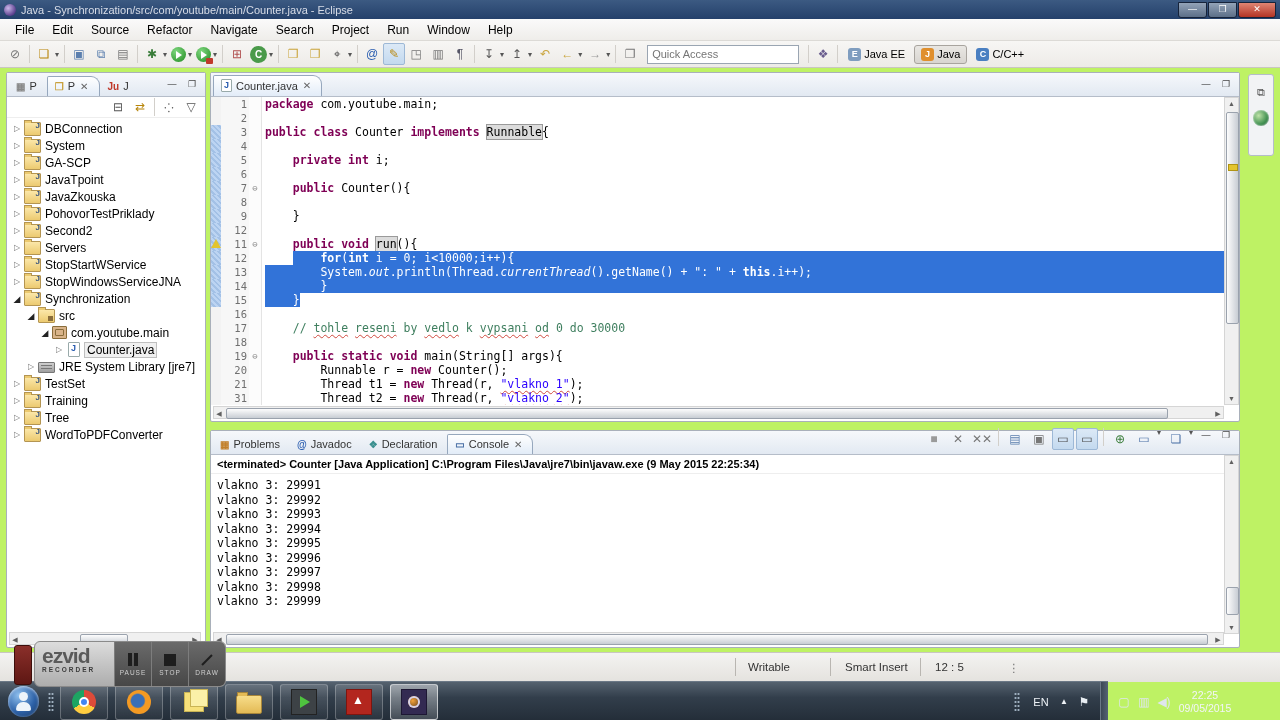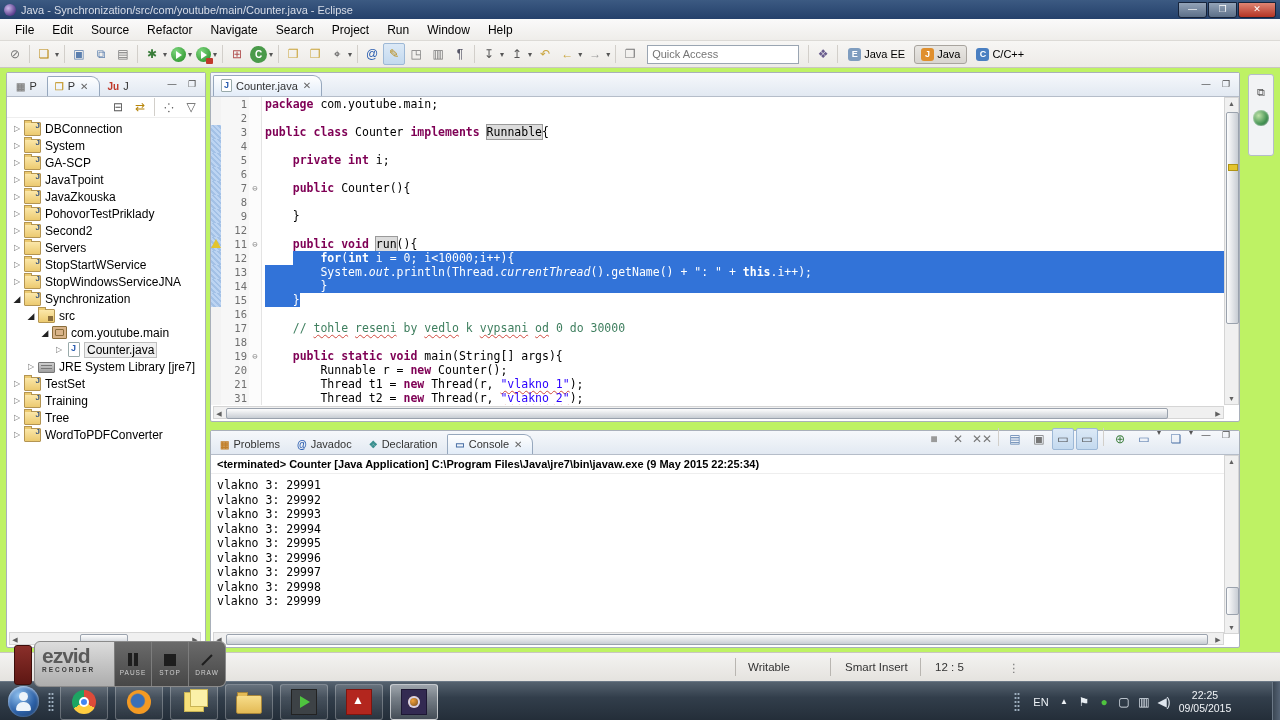--- a/index.html
+++ b/index.html
@@ -92,21 +92,21 @@
   .thumb.h{background:linear-gradient(#fdfdfd,#c8cdd4);}
   
   #console-header{font-size:11px;font-weight:bold;padding:3px 6px;border-bottom:1px solid #eee;white-space:nowrap;}
   .conline{font-family:"DejaVu Sans Mono",monospace;font-size:11.5px;height:14.5px;line-height:14.5px;padding-left:6px;white-space:pre;}
   
   #statusbar{left:0;top:652px;width:1280px;height:29px;background:linear-gradient(#f4f3f1,#e4e2de);
              border-top:1px solid #c9c6c1;font-size:11.5px;color:#333;}
   .stsep{position:absolute;top:5px;width:1px;height:18px;background:#b9b6b1;}
   .stitem{position:absolute;top:8px;}
   
-  #taskbar{left:0;top:681px;width:1280px;height:39px;background:linear-gradient(#55626f,#323e4b 40%,#232d38);
+  #taskbar{left:0;top:681px;width:1108px;height:39px;background:linear-gradient(#55626f,#323e4b 40%,#232d38);
            border-top:1px solid #6b7886;}
   .orb{position:absolute;left:8px;top:4px;width:31px;height:31px;border-radius:50%;
        background:radial-gradient(circle at 35% 30%,#8fc0ee,#2e62a8 55%,#15345f);box-shadow:inset 0 1px 3px rgba(255,255,255,.7);}
   .orb:before{content:"";position:absolute;left:11px;top:6px;width:9px;height:9px;border-radius:50%;background:#eef4fa;}
   .orb:after{content:"";position:absolute;left:8px;top:16px;width:15px;height:9px;border-radius:7px 7px 2px 2px;background:#eef4fa;}
   .tbdots{position:absolute;top:10px;width:6px;height:20px;
           background:radial-gradient(circle,#9fb0c0 1px,transparent 1.2px);background-size:3px 4px;}
   .tapp{position:absolute;top:2px;width:46px;height:34px;border:1px solid rgba(255,255,255,.25);border-radius:3px;
         background:linear-gradient(rgba(255,255,255,.14),rgba(255,255,255,.03));display:flex;align-items:center;justify-content:center;}
   .tapp.active{background:linear-gradient(rgba(255,255,255,.45),rgba(255,255,255,.15));border-color:rgba(255,255,255,.6);}

